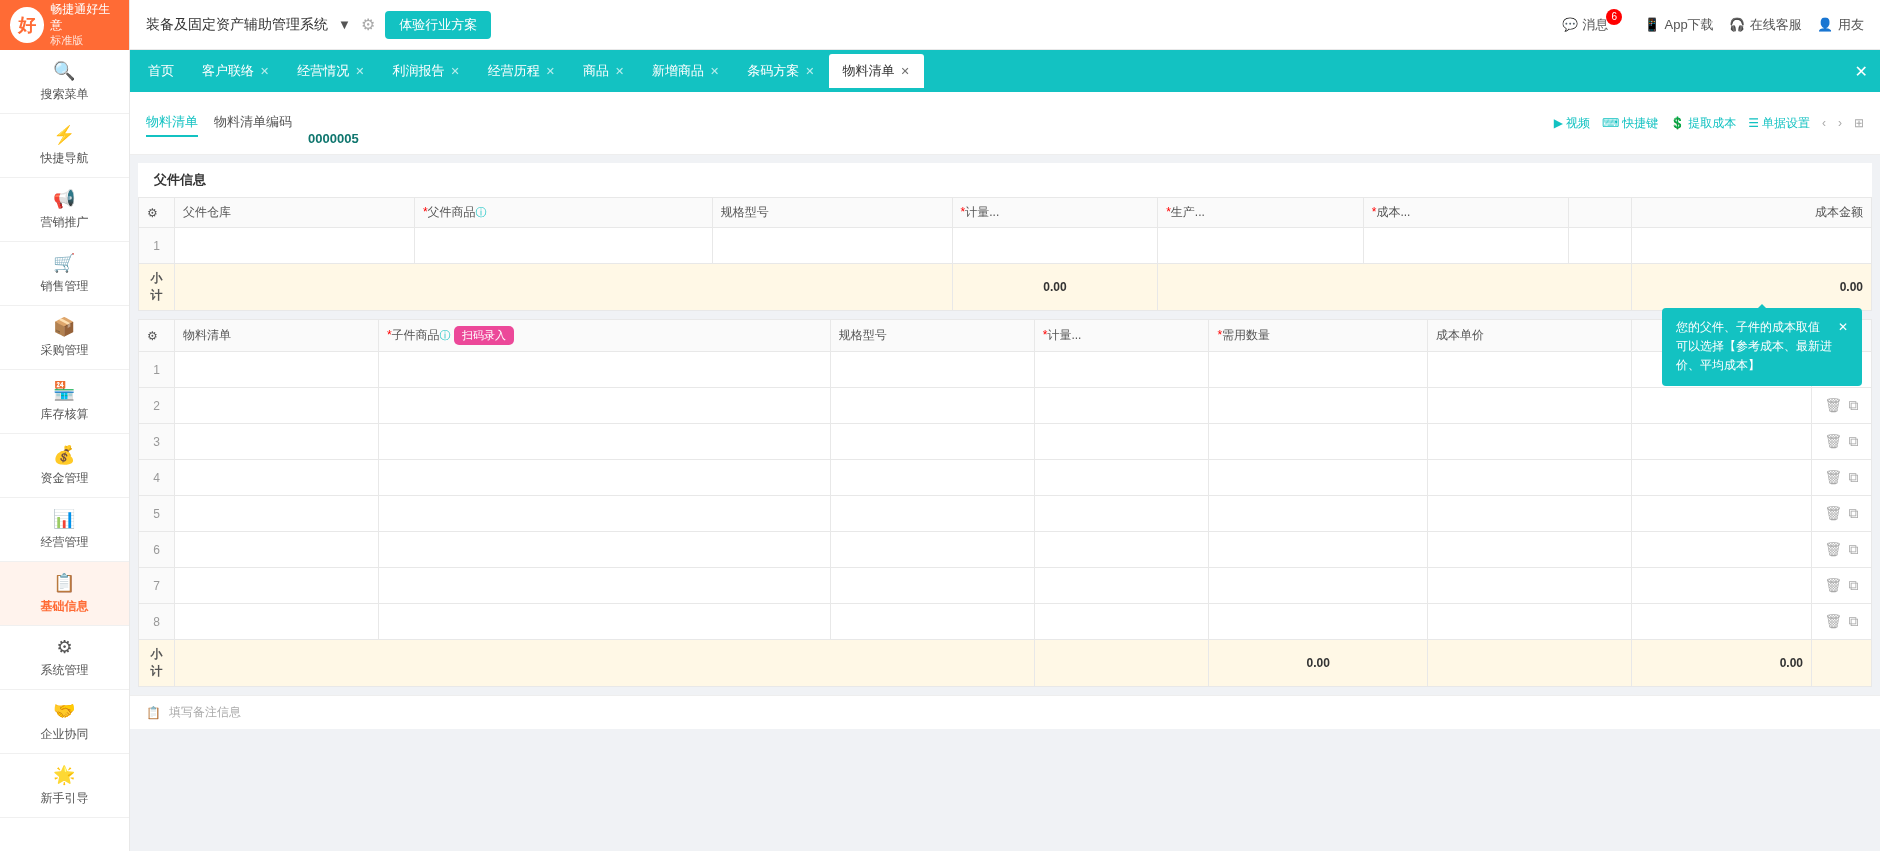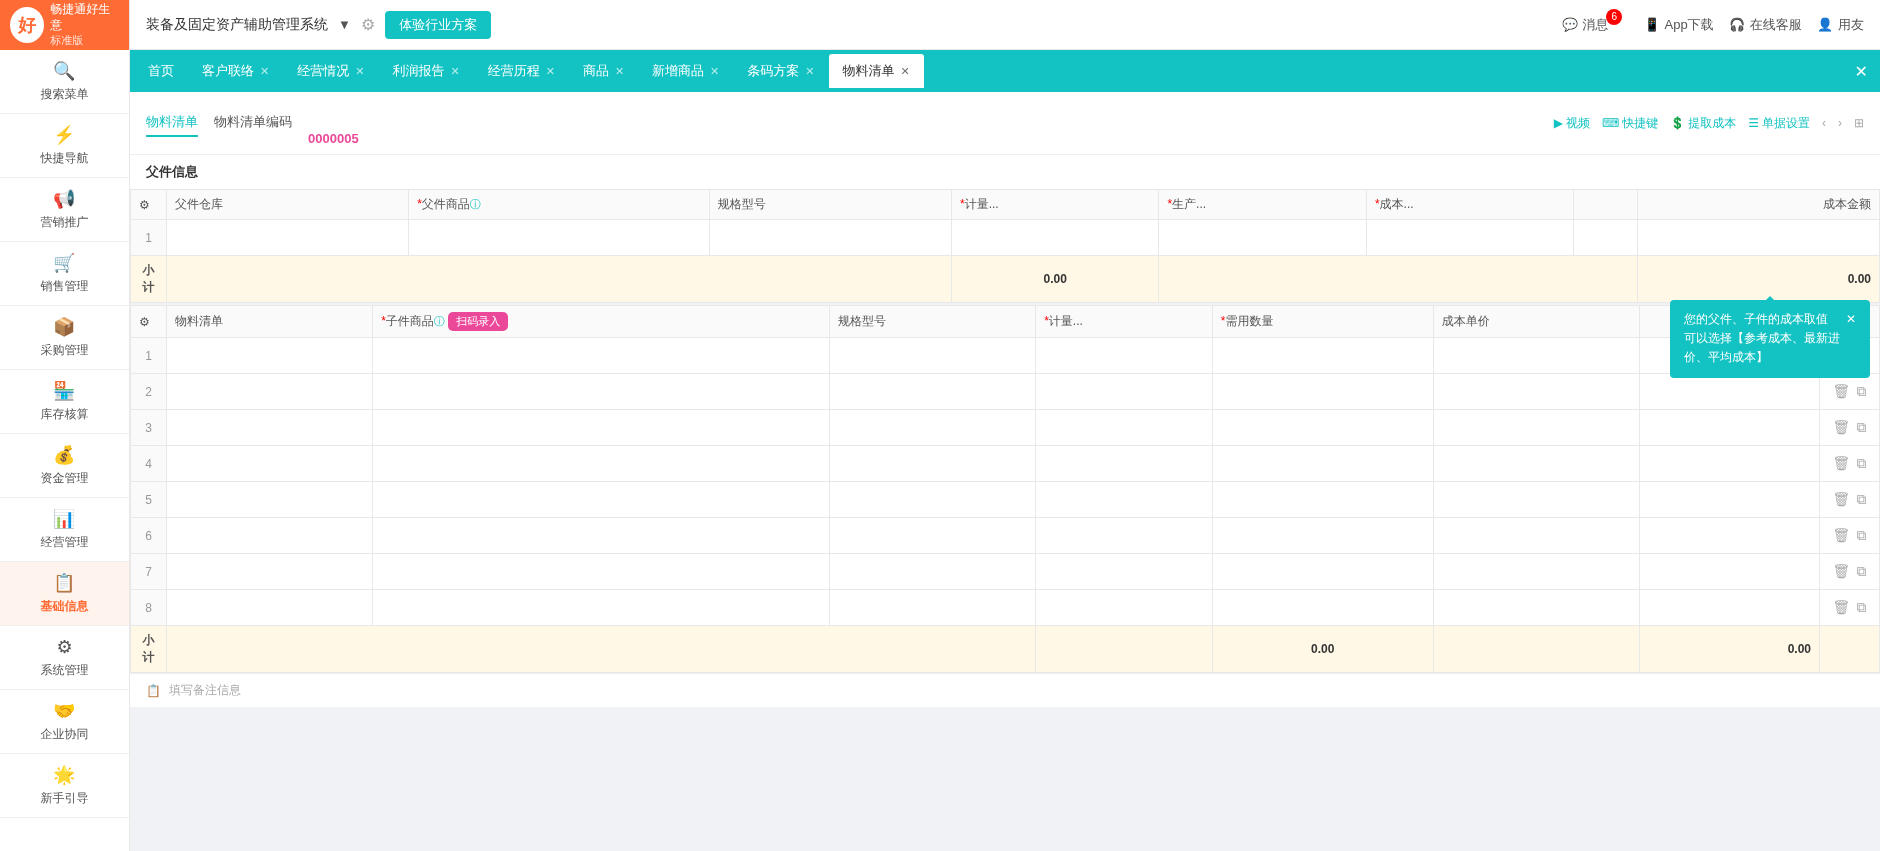--- a/index.html
+++ b/index.html
@@ -129,37 +129,37 @@
       border-bottom: 1px solid #eee;
     }
     .page-tab {
       font-size: 13px;
       color: #555;
       cursor: pointer;
       padding: 4px 0;
       border-bottom: 2px solid transparent;
     }
     .page-tab.active { color: #13c2c2; border-bottom: 2px solid #13c2c2; }
-    .page-header-num { font-size: 13px; color: #ec4899; font-weight: bold; margin-top: 31px; }
+    .page-header-num { font-size: 13px; color: #0f766e; font-weight: bold; margin-top: 31px; }
 
     .page-toolbar {
       background: #fff;
       padding: 4px 16px;
       display: flex;
       align-items: center;
       justify-content: flex-end;
       gap: 12px;
       border-bottom: 1px solid #eee;
       font-size: 12px;
       color: #13c2c2;
     }
     .page-toolbar-item { display: flex; align-items: center; gap: 3px; cursor: pointer; }
 
     
-    .section { background: #fff; margin: 0; }
+    .section { background: #fff; margin: 8px; }
     .section-title {
       font-size: 13px;
       font-weight: bold;
       color: #333;
       padding: 8px 16px;
       background: #fff;
     }
 
     
     .data-table { width: 100%; border-collapse: collapse; font-size: 12px; }

